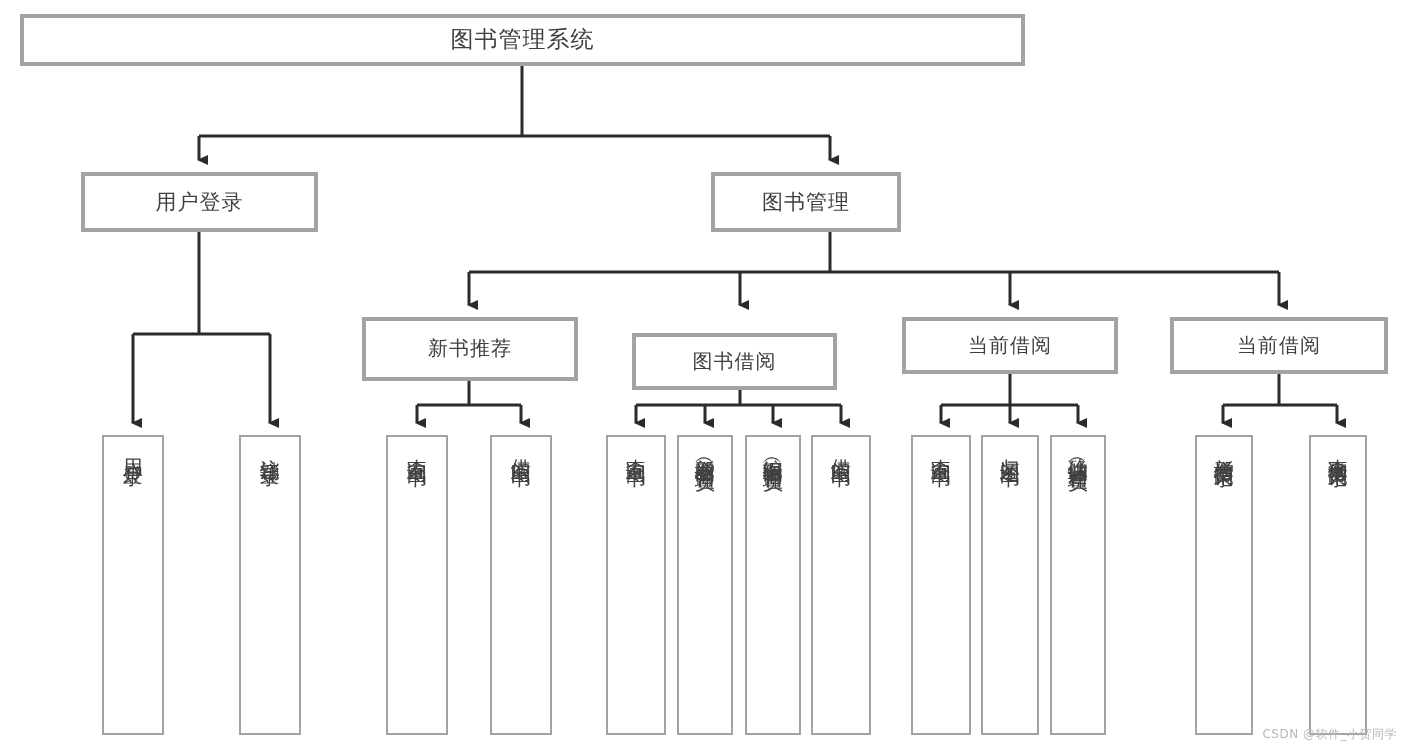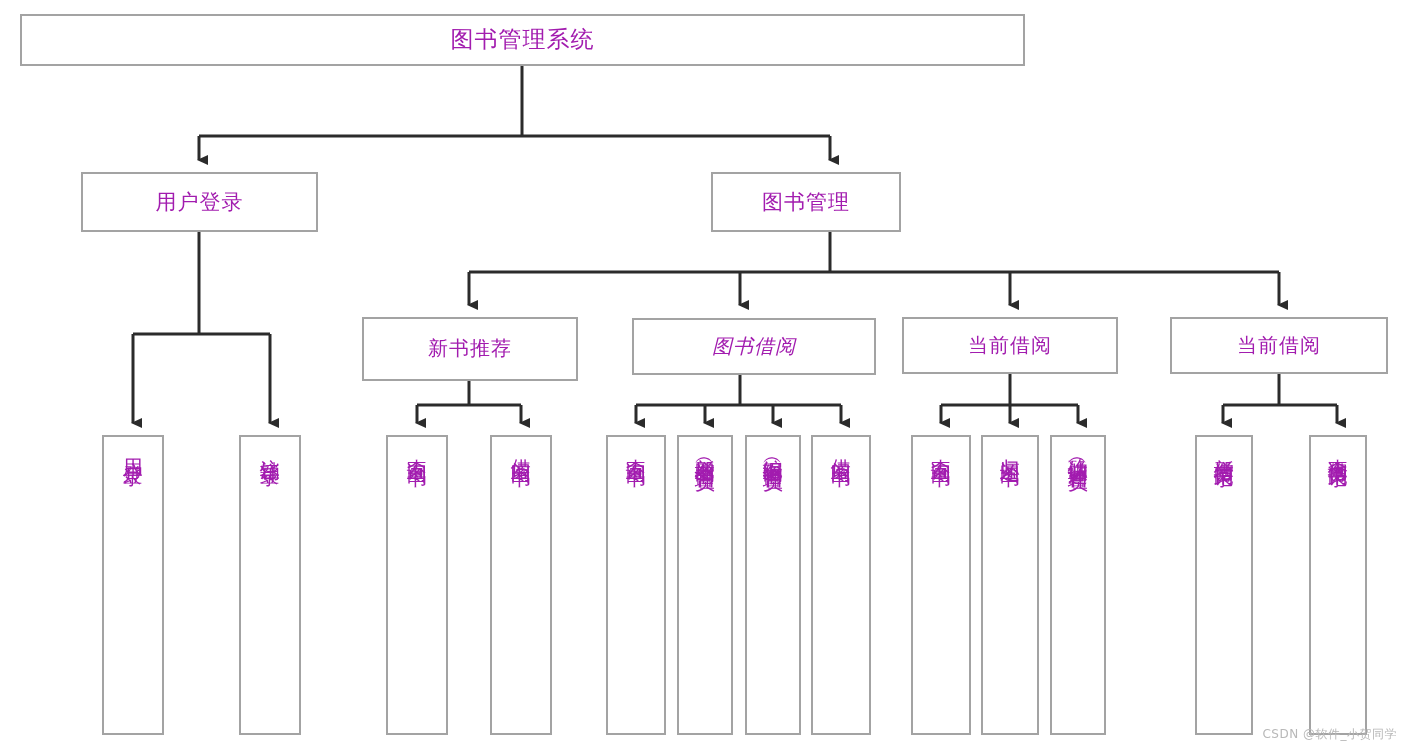--- a/index.html
+++ b/index.html
@@ -16,26 +16,26 @@
   }
   svg#wires{
     position:absolute;
     left:0; top:0;
     width:1405px; height:747px;
     pointer-events:none;
   }
   .node{
     position:absolute;
     box-sizing:border-box;
-    border:2px solid #a3a3a3;
+    border:4px solid #a3a3a3;
     background:#ffffff;
     display:flex;
     align-items:center;
     justify-content:center;
-    color:#a21caf;
+    color:#404040;
   }
   .node .lbl{
     display:block;
     text-align:center;
     line-height:1.18;
     white-space:nowrap;
   }
   
   .n-root{ }
   .n-root .lbl{ font-size:23px; letter-spacing:1px; }
@@ -134,21 +134,21 @@
   <div class="node n-mid" style="left:81px;top:172px;width:237px;height:60px;">
     <span class="lbl">用户登录</span>
   </div>
   <div class="node n-mid" style="left:711px;top:172px;width:190px;height:60px;">
     <span class="lbl">图书管理</span>
   </div>
 
   <div class="node n-cat" style="left:362px;top:317px;width:216px;height:64px;">
     <span class="lbl">新书推荐</span>
   </div>
-  <div class="node n-cat" style="left:632px;top:318px;width:244px;height:57px;font-style:italic;">
+  <div class="node n-cat" style="left:632px;top:333px;width:205px;height:57px;">
     <span class="lbl">图书借阅</span>
   </div>
   <div class="node n-cat" style="left:902px;top:317px;width:216px;height:57px;">
     <span class="lbl">当前借阅</span>
   </div>
   <div class="node n-cat" style="left:1170px;top:317px;width:218px;height:57px;">
     <span class="lbl">当前借阅</span>
   </div>
 
   <div class="node n-leaf" style="left:102px;top:435px;width:62px;height:300px;">

